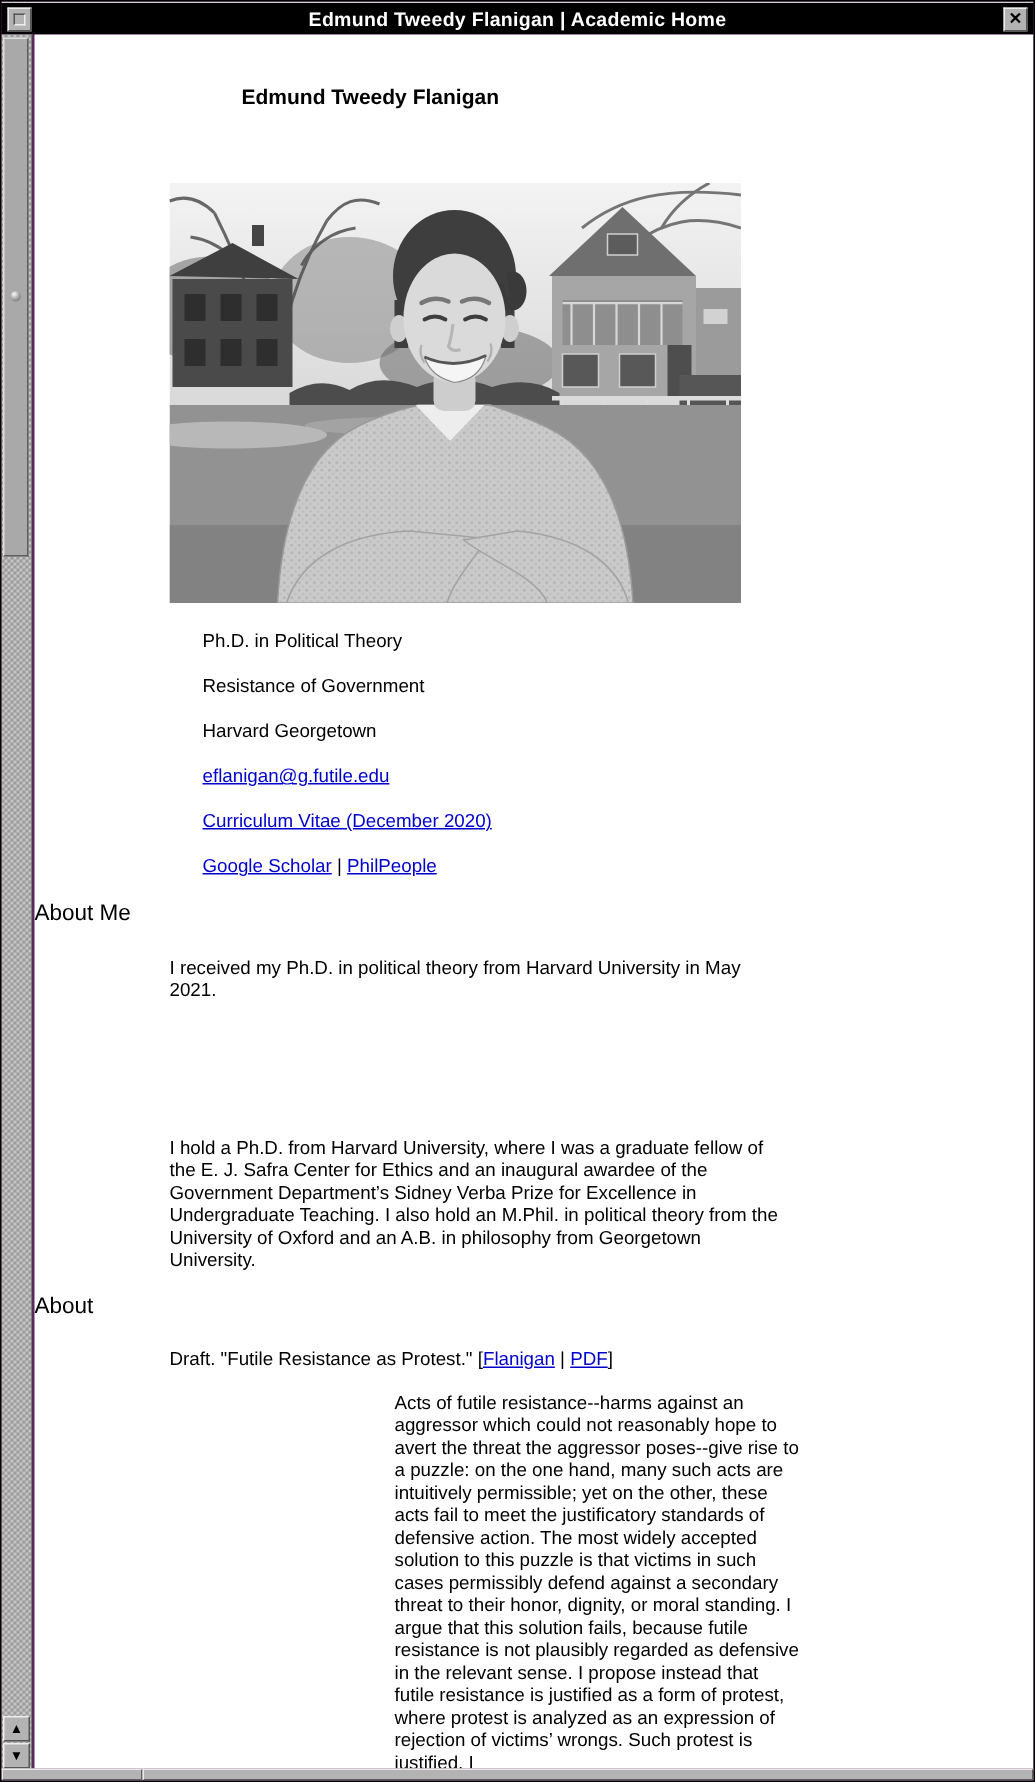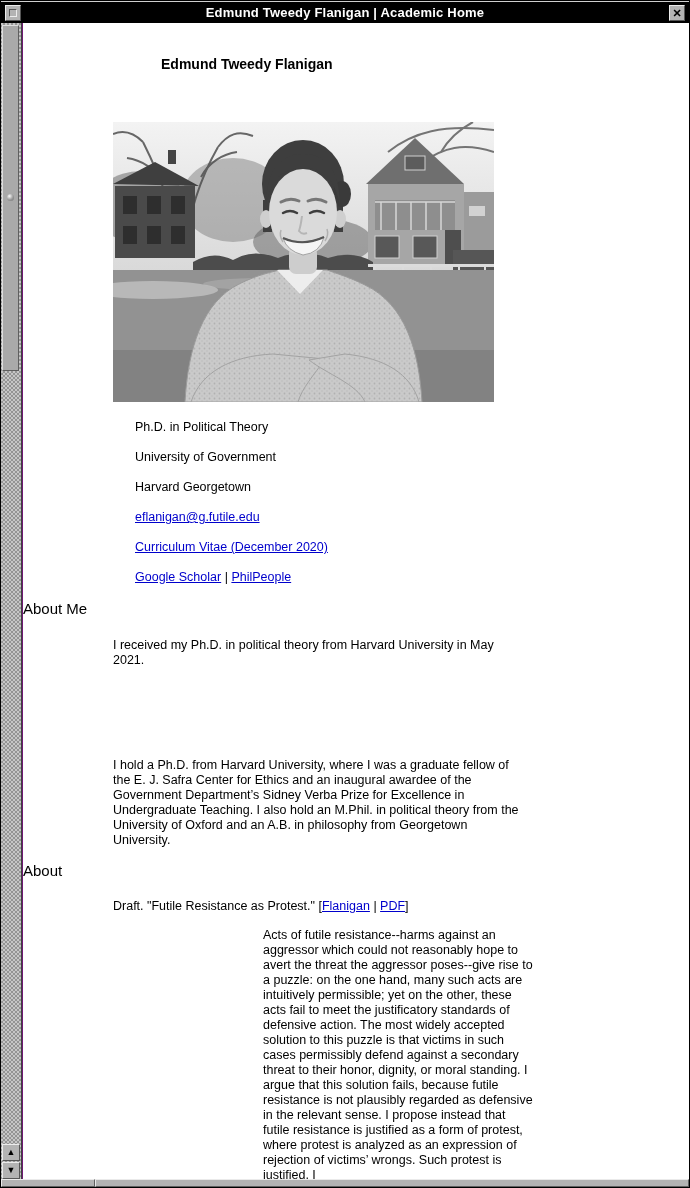--- a/index.html
+++ b/index.html
@@ -202,21 +202,21 @@
         </g>
         <path d="M170,116 Q190,124 211,115 Q207,131 190,133 Q174,129 170,116 Z" fill="#f5f5f5" stroke="#8a8a8a" stroke-width="0.75"></path>
         <path d="M170,116 Q190,125 211,115" stroke="#555" stroke-width="2" fill="none"></path>
 
         <path d="M78,280 C88,250 118,234 160,232 L212,237 C201,253 189,266 185,280 Z" fill="url(#knit)" stroke="#a3a3a3" stroke-width="1"></path>
         <path d="M306,280 C298,252 272,236 232,232 L196,238 C214,252 244,262 252,280 Z" fill="url(#knit)" stroke="#a3a3a3" stroke-width="1"></path>
       </svg>
     </div>
 
     <div class="abs cline" style="top:397px">Ph.D. in Political Theory</div>
-    <div class="abs cline" style="top:427px">University of Government</div>
+    <div class="abs cline" style="top:427px">Resistance of Government</div>
     <div class="abs cline" style="top:457px">Harvard Georgetown</div>
     <div class="abs cline" style="top:487px">
       <a class="lnk">eflanigan@g.futile.edu</a>
     </div>
     <div class="abs cline" style="top:517px">
       <a class="lnk">Curriculum Vitae (December 2020)</a>
     </div>
     <div class="abs cline" style="top:547px">
       <a class="lnk">Google Scholar</a>
       <span>|</span>

